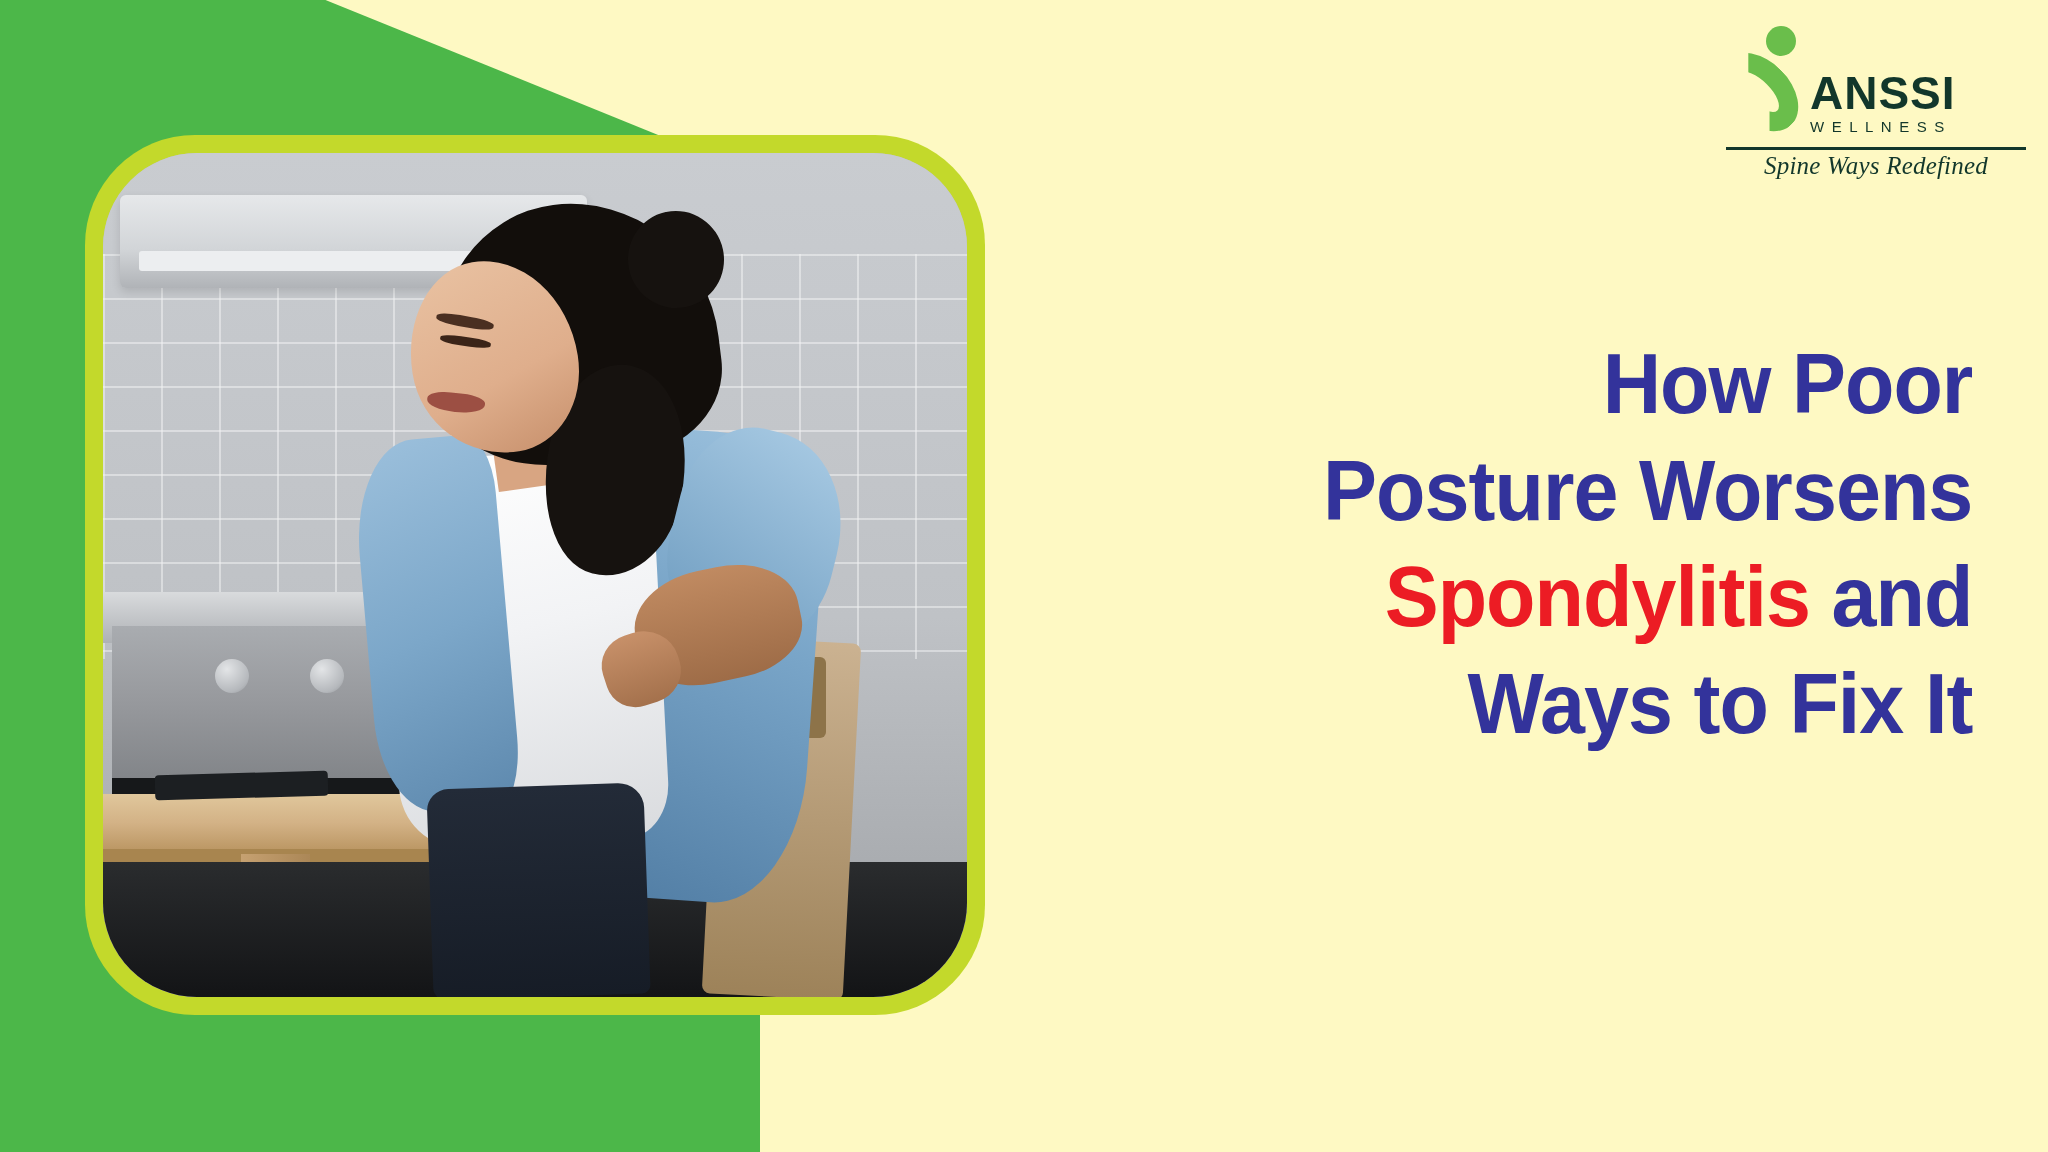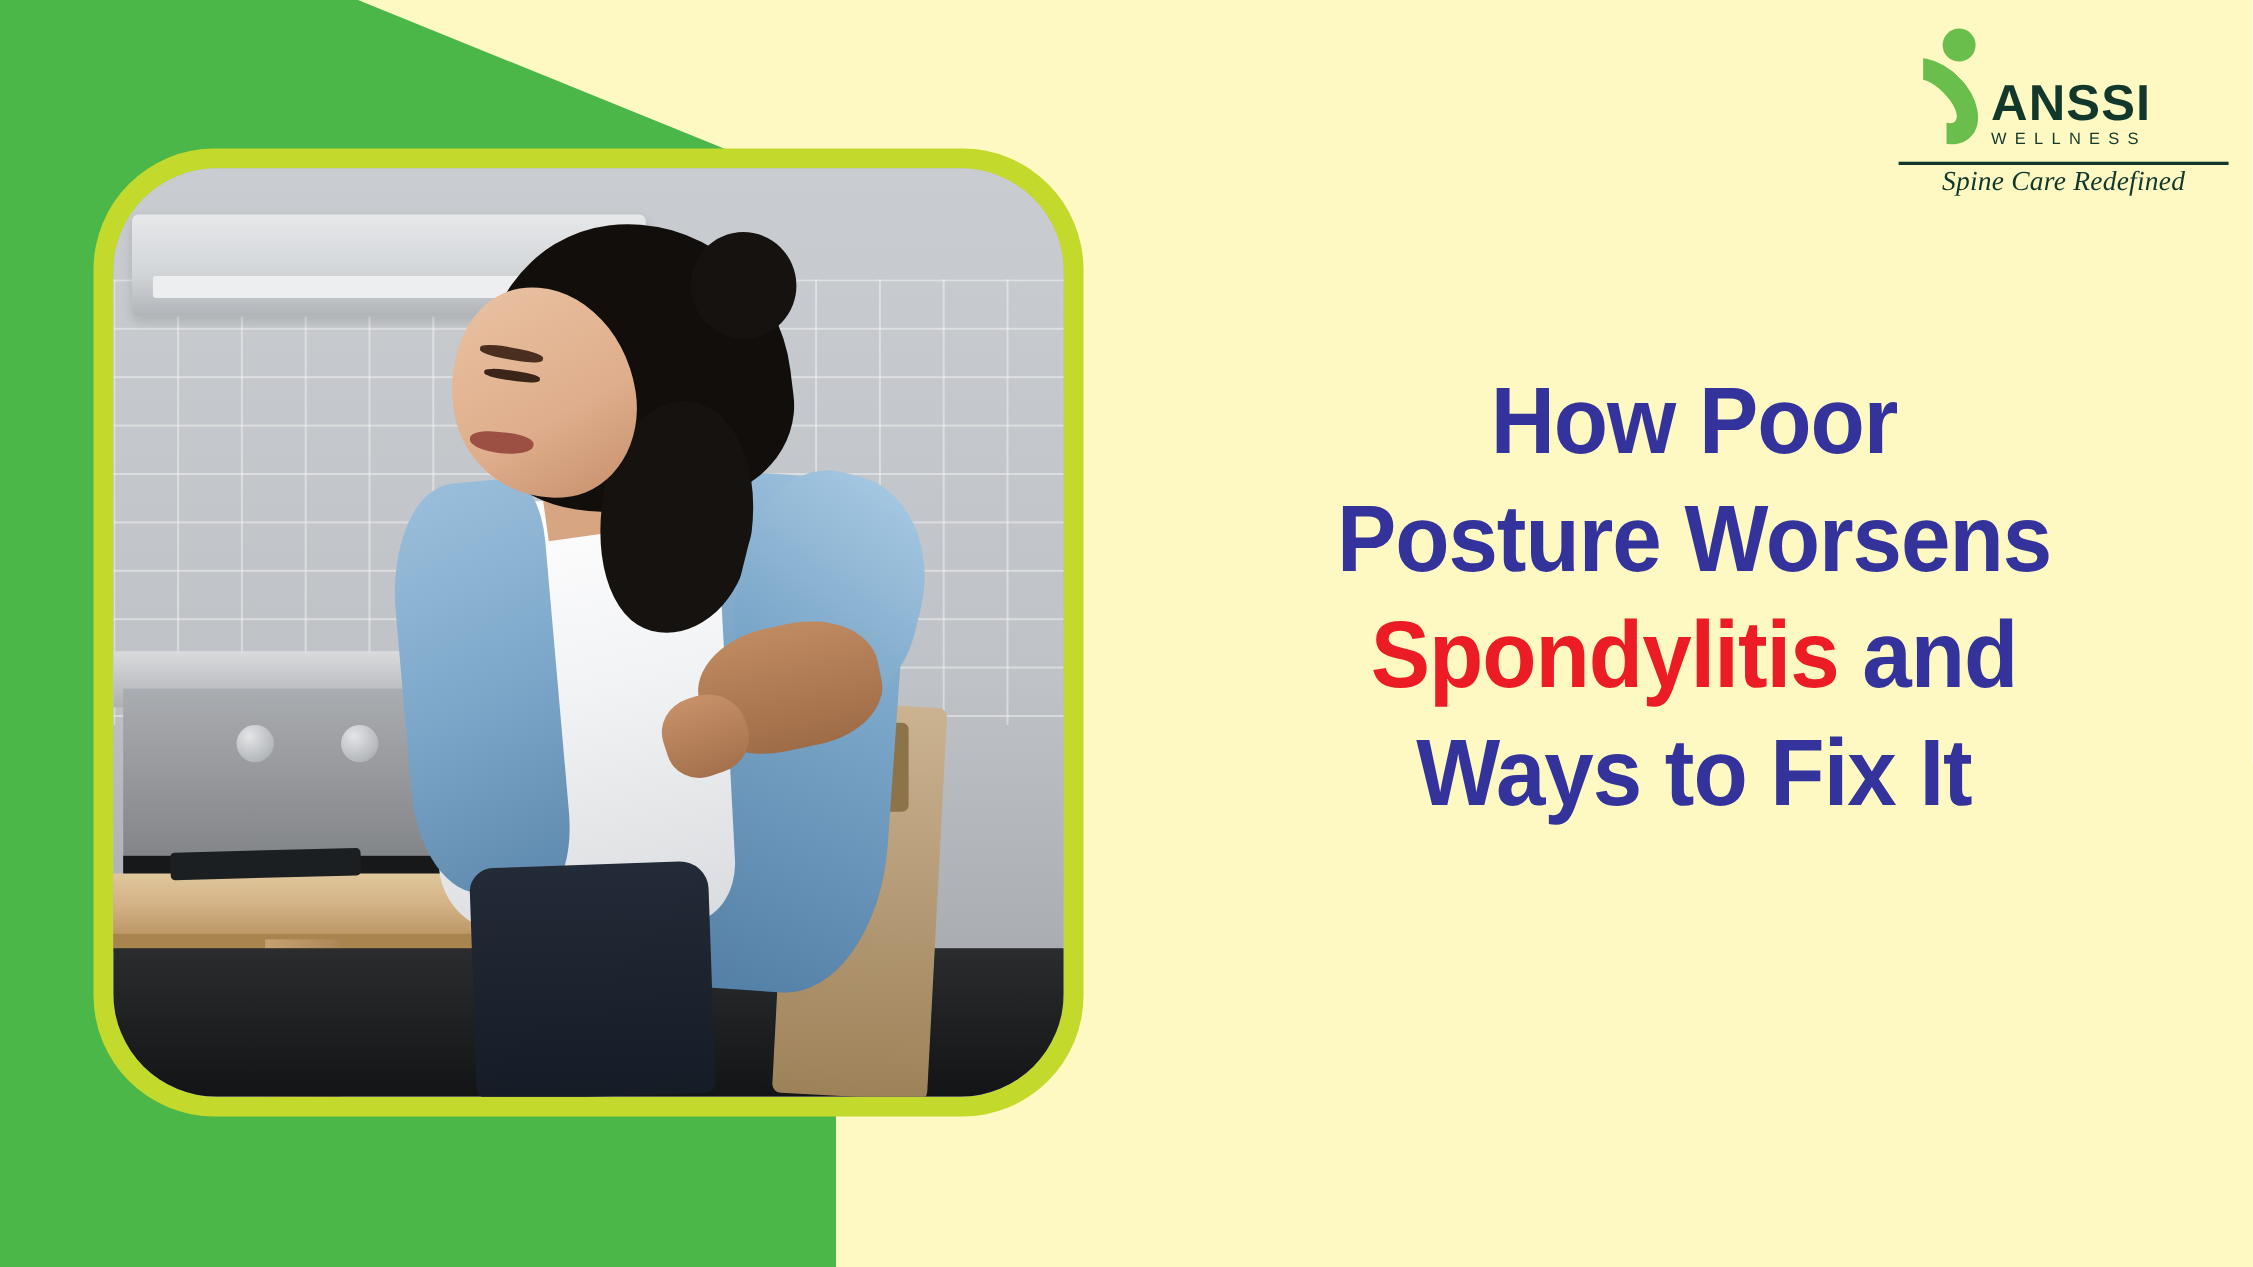--- a/index.html
+++ b/index.html
@@ -294,21 +294,21 @@
     letter-spacing: .2px;
     white-space: nowrap;
   }
 
   
   .headline {
     position: absolute;
     left: 1080px;
     top: 330px;
     width: 920px;
-    text-align: center;
+    text-align: right;
     z-index: 10;
   }
   .headline-line {
     font-family: "Liberation Sans", sans-serif;
     font-weight: bold;
     font-size: 86px;
     line-height: 1.24;
     color: #33339B;
     letter-spacing: -1px;
     white-space: nowrap;
@@ -368,21 +368,21 @@
       <div class="logo-mark">
         <div class="logo-dot"></div>
         <div class="logo-arc"></div>
       </div>
       <div class="logo-words">
         <div class="logo-name">ANSSI</div>
         <div class="logo-sub">WELLNESS</div>
       </div>
     </div>
     <div class="logo-rule"></div>
-    <div class="logo-tagline">Spine Care Redefined</div>
+    <div class="logo-tagline">Spine Ways Redefined</div>
   </div>
 
   <div class="headline">
     <div class="headline-line">How Poor</div>
     <div class="headline-line">Posture Worsens</div>
     <div class="headline-line"><span class="hl-red">Spondylitis</span><span class="hl-blue"> and</span></div>
     <div class="headline-line">Ways to Fix It</div>
   </div>
 
 </div>

